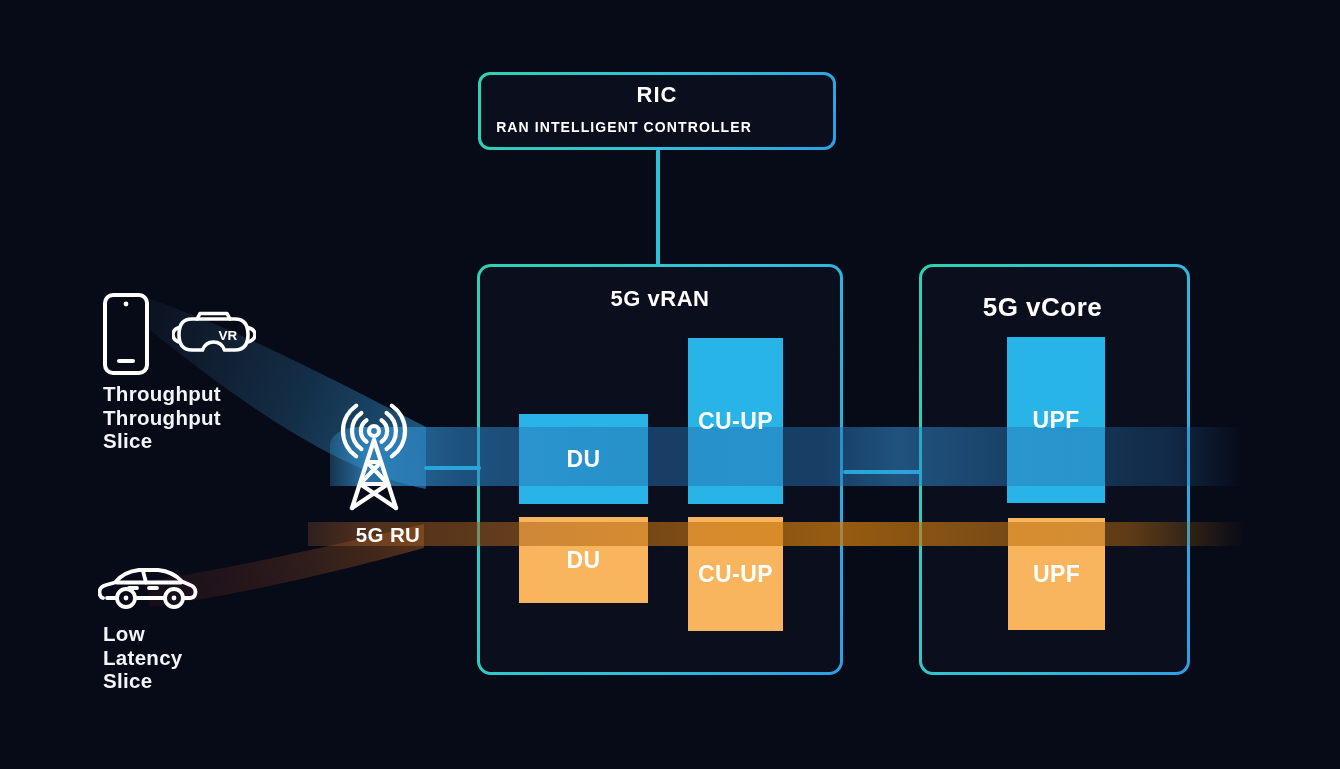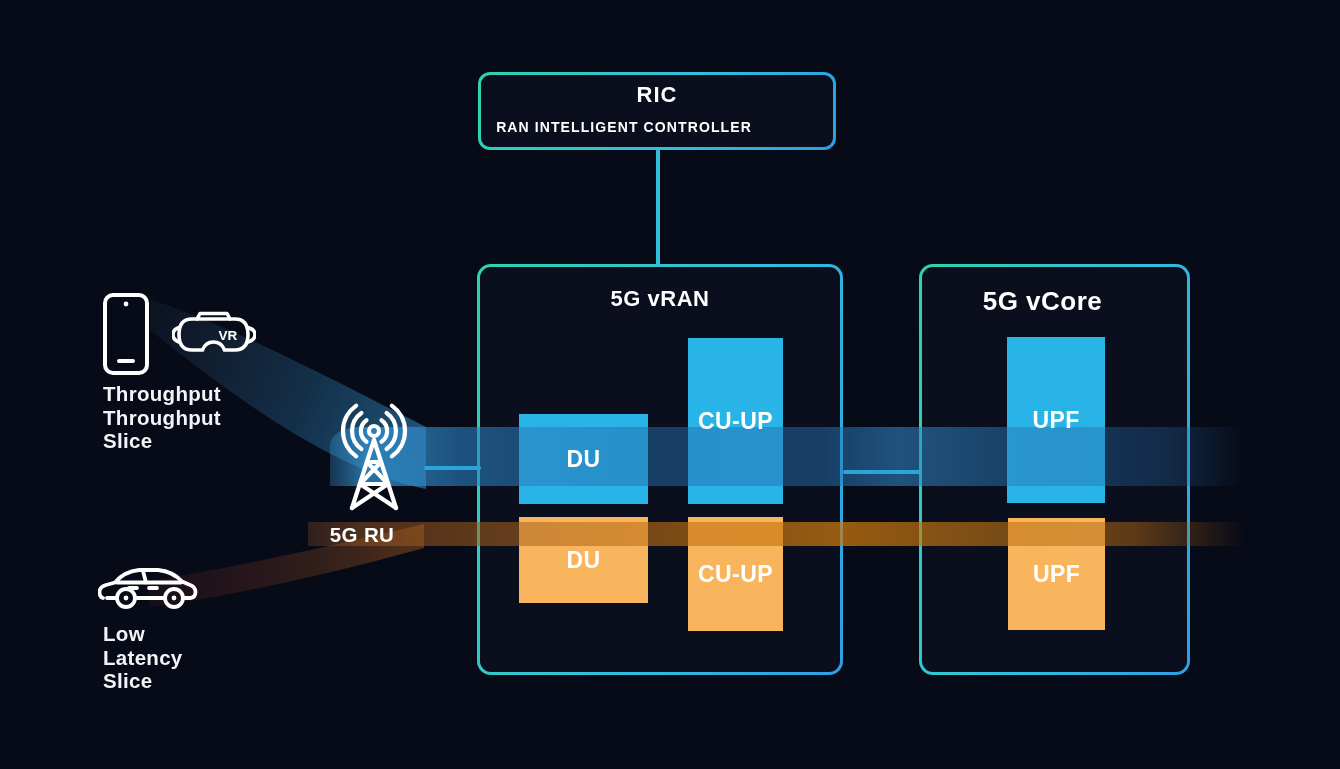--- a/index.html
+++ b/index.html
@@ -69,32 +69,32 @@
   .connector.core{left:843px;top:470px;width:78px;height:4px;}
 
   
   .slice-label{
     position:absolute;font-weight:bold;font-size:20.5px;line-height:23.5px;
     letter-spacing:.3px;color:#f2f4f8;z-index:50;
   }
   .slice-label span{display:block;}
 
   .ru-label{
-    position:absolute;left:300px;top:523px;width:124px;text-align:center;
+    position:absolute;left:326px;top:523px;width:124px;text-align:center;
     font-weight:bold;font-size:20.5px;letter-spacing:.4px;z-index:55;color:var(--text,#fff);
   }
 
   .icon{position:absolute;z-index:55;text-align:right;}
   .icon svg{display:block;}
   .beams{position:absolute;left:0;top:0;z-index:10;pointer-events:none;}
 
   .ric-title{left:478px;top:82px;width:358px;font-size:22px;letter-spacing:1px;}
   .ric-subtitle{left:478px;top:119px;width:292px;font-size:14px;font-weight:bold;letter-spacing:1.1px;}
   .vran-title{left:477px;top:286px;width:366px;font-size:22px;}
-  .vcore-title{left:919px;top:286px;width:247px;font-size:26px;}
+  .vcore-title{left:919px;top:292px;width:247px;font-size:26px;}
 </style>
 </head>
 <body>
 
 <svg class="beams" width="1340" height="769" viewBox="0 0 1340 769">
   <defs>
     <linearGradient id="gBeamBlue" gradientUnits="userSpaceOnUse" x1="150" y1="330" x2="430" y2="440">
       <stop offset="0" stop-color="#4682aa" stop-opacity="0.08"></stop>
       <stop offset="0.55" stop-color="#2f84b8" stop-opacity="0.30"></stop>
       <stop offset="1" stop-color="#3296d7" stop-opacity="0.55"></stop>

